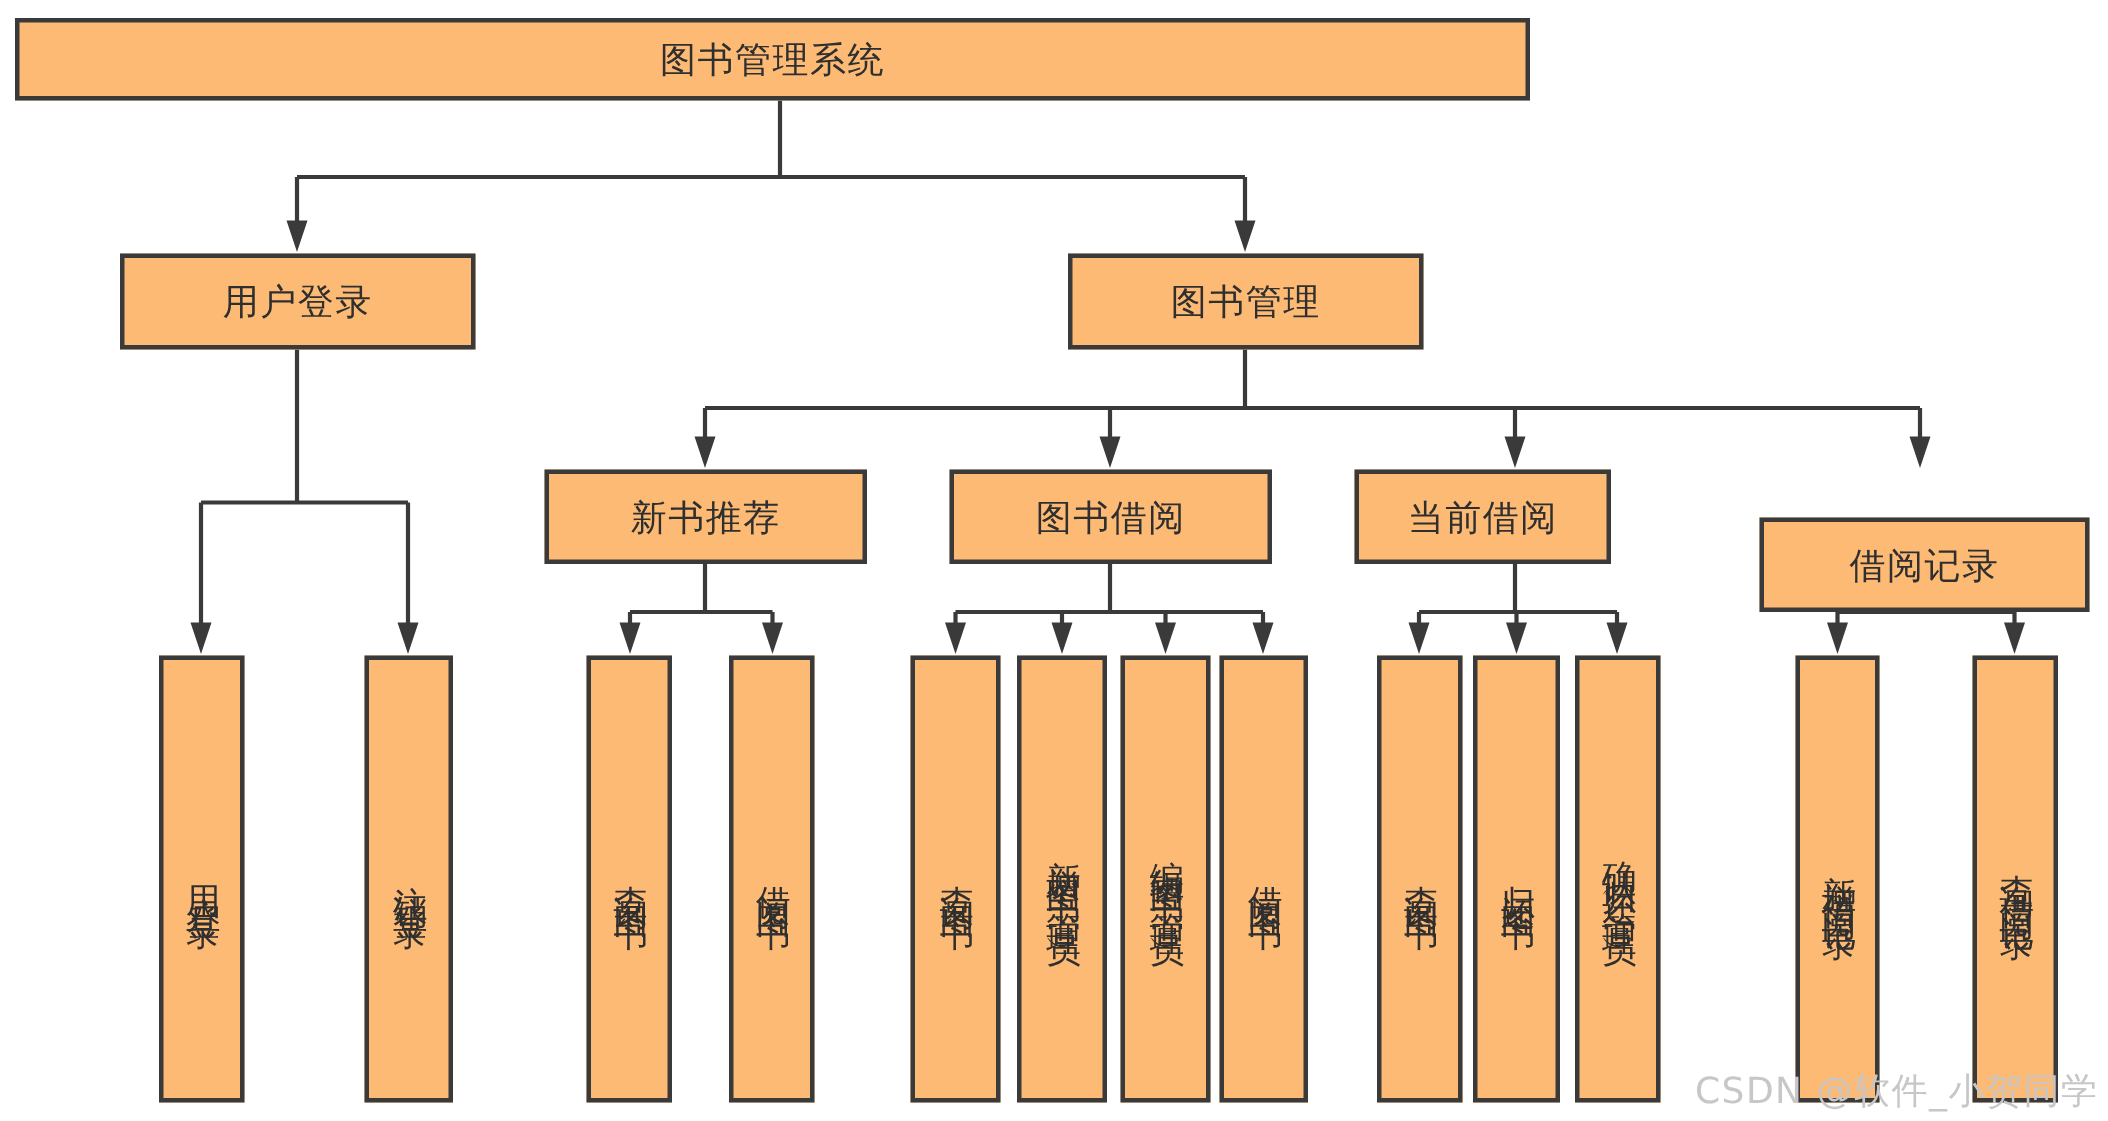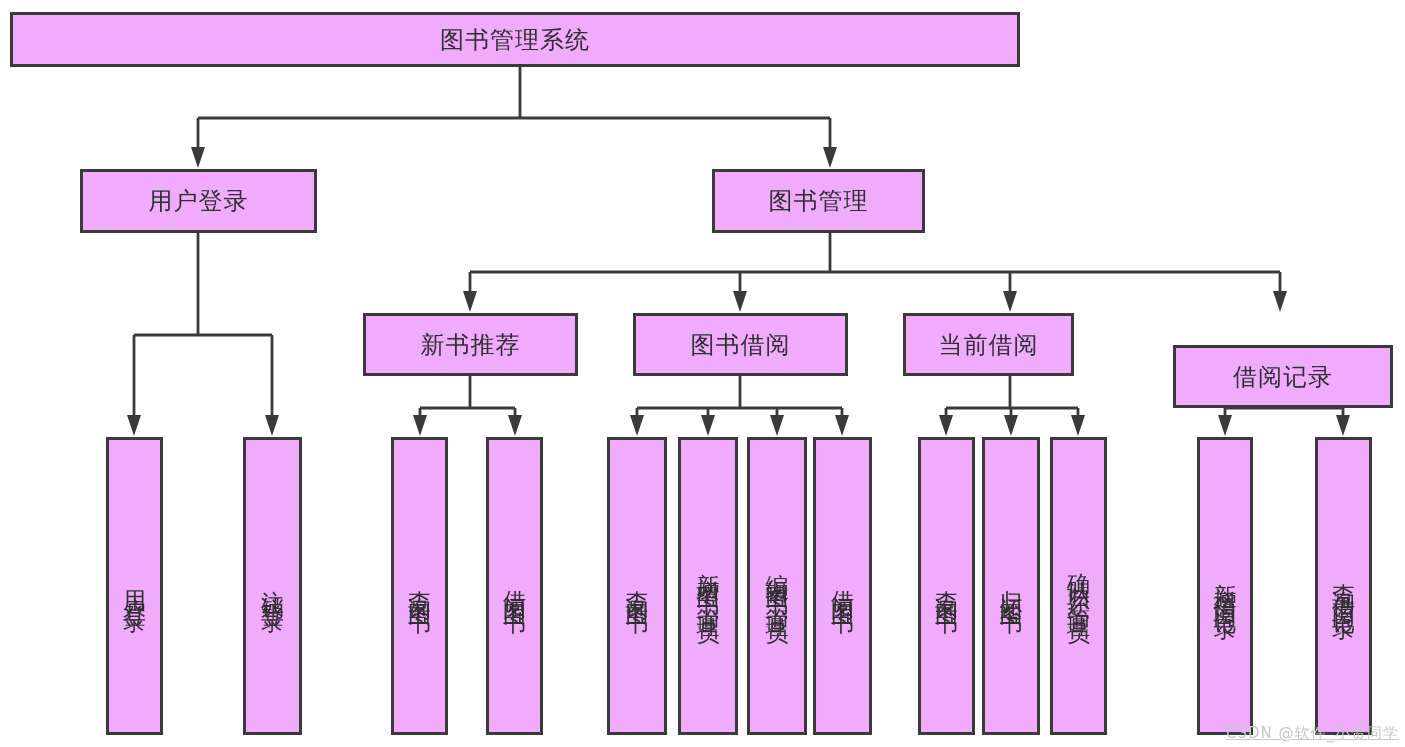--- a/index.html
+++ b/index.html
@@ -19,21 +19,21 @@
     position: absolute;
     left: 0; top: 0;
     width: 1405px;
     height: 747px;
     z-index: 1;
   }
   .node {
     position: absolute;
     box-sizing: border-box;
     border: 3px solid #3a3a3a;
-    background: #f0abfc;
+    background: #fdba74;
     display: flex;
     align-items: center;
     justify-content: center;
     color: #2f2f2f;
     z-index: 2;
   }
   .h-label {
     font-size: 24px;
     letter-spacing: 1px;
     white-space: nowrap;
@@ -47,21 +47,21 @@
     writing-mode: vertical-rl;
     text-orientation: mixed;
     font-size: 23px;
     letter-spacing: 7px;
     line-height: 1;
     white-space: nowrap;
   }
   
   .n-root   { left: 10px;   top: 12px;  width: 1010px; height: 55px; }
   .n-login  { left: 80px;   top: 169px; width: 237px;  height: 64px; }
-  .n-mgmt   { left: 712px;  top: 169px; width: 213px;  height: 64px; }
+  .n-mgmt   { left: 712px;  top: 169px; width: 237px;  height: 64px; }
   .n-rec    { left: 363px;  top: 313px; width: 215px;  height: 63px; }
   .n-borrow { left: 633px;  top: 313px; width: 215px;  height: 63px; }
   .n-cur    { left: 903px;  top: 313px; width: 171px;  height: 63px; }
   .n-hist   { left: 1173px; top: 313px; width: 220px;  height: 63px; margin-top: 32px; }
   .leaf     { top: 437px; height: 298px; }
   .l-1  { left: 106px;  width: 57px; }
   .l-2  { left: 243px;  width: 59px; }
   .l-3  { left: 391px;  width: 57px; }
   .l-4  { left: 486px;  width: 57px; }
   .l-5  { left: 607px;  width: 60px; }
@@ -71,25 +71,24 @@
   .l-9  { left: 918px;  width: 57px; }
   .l-10 { left: 982px;  width: 58px; }
   .l-11 { left: 1050px; width: 57px; }
   .l-12 { left: 1197px; width: 56px; }
   .l-13 { left: 1315px; width: 57px; }
   #watermark {
     position: absolute;
     right: 6px;
     bottom: 4px;
     z-index: 5;
-    font-size: 15px;
+    font-size: 24px;
     color: #c7c7c7;
     letter-spacing: 1px;
     white-space: nowrap;
-    text-decoration: underline;
   }
 </style>
 </head>
 <body>
 
 <div id="canvas">
 
   <svg id="connectors" viewBox="0 0 1405 747" xmlns="http://www.w3.org/2000/svg">
     <g stroke="#3a3a3a" stroke-width="2.8" fill="none">
 

